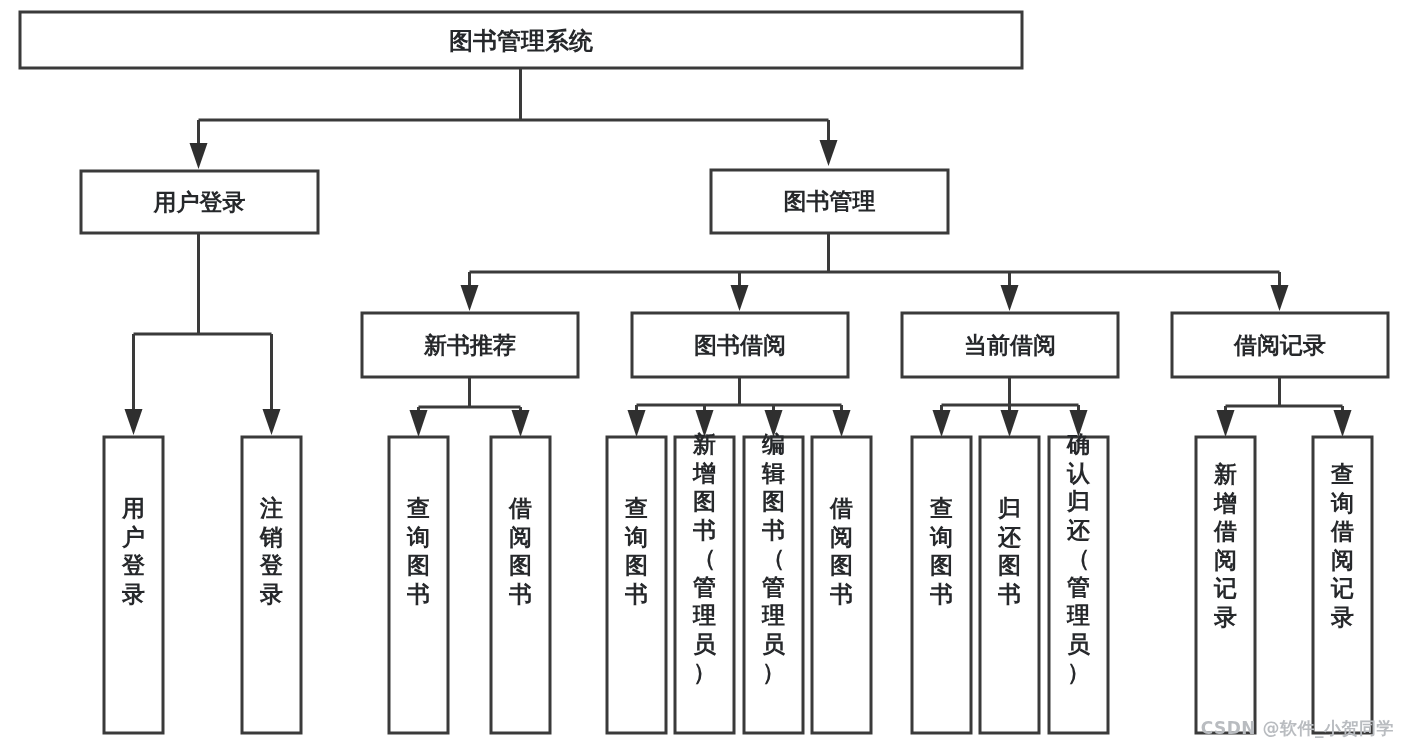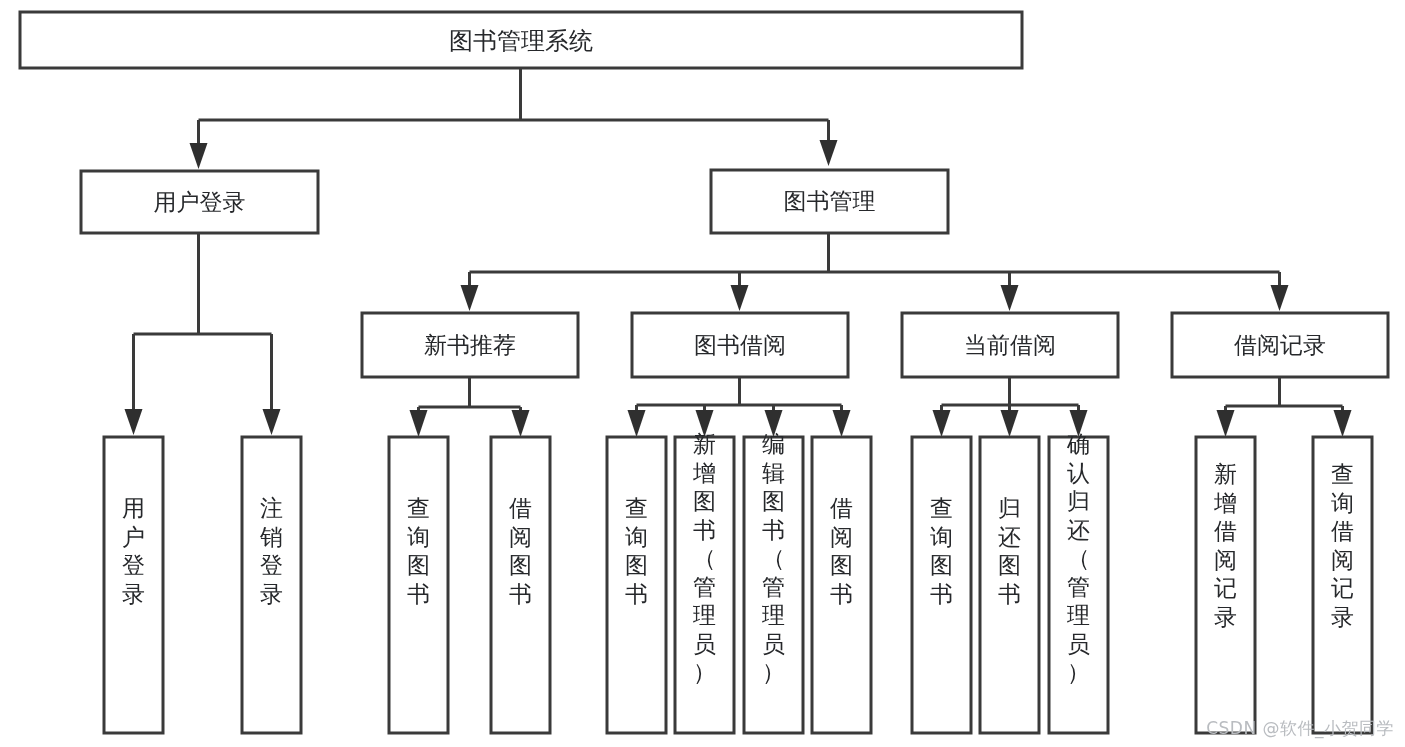--- a/index.html
+++ b/index.html
@@ -12,20 +12,21 @@
     font-family: "DejaVu Sans", "Liberation Sans", sans-serif;
     width: 1405px;
     height: 747px;
     overflow: hidden;
   }
   #diagram-root {
     position: relative;
     width: 1405px;
     height: 747px;
     background: #ffffff;
+    font-weight: bold;
   }
   svg.diagram {
     display: block;
     width: 1405px;
     height: 747px;
   }
   .node-box {
     fill: #ffffff;
     stroke: #3a3a3a;
     stroke-width: 3;

